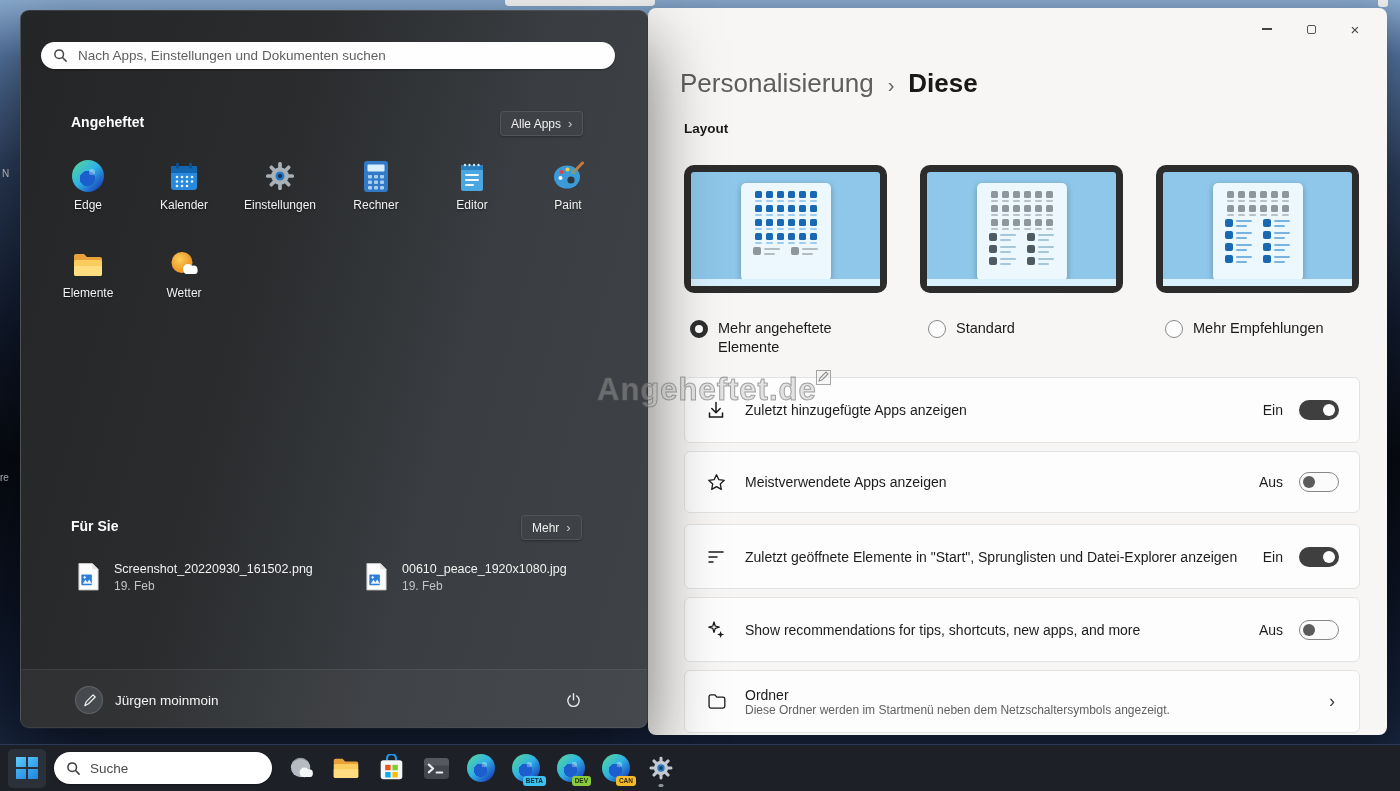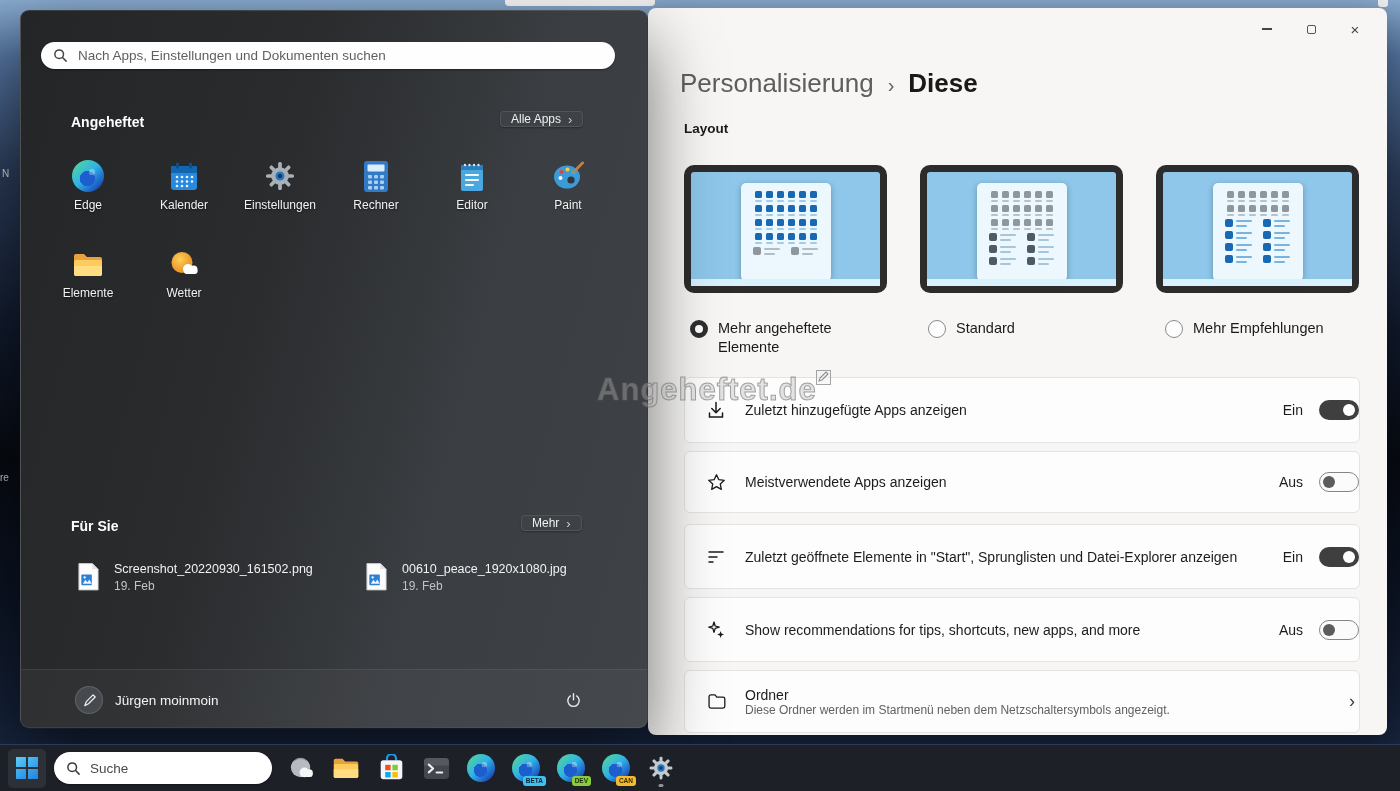--- a/index.html
+++ b/index.html
@@ -13,21 +13,21 @@
   
   .start-menu{position:absolute;left:20px;top:10px;width:628px;height:718px;border-radius:9px;
     background:linear-gradient(105deg,#232527 0%,#2a2c2e 38%,#3a3d41 66%,#3f4246 100%);
     border:1px solid rgba(255,255,255,.09);box-shadow:0 30px 70px rgba(0,0,0,.55);z-index:5;}
   .sm-search{position:absolute;left:20px;top:31px;width:574px;height:27px;background:#fefefe;border-radius:14px;
     display:flex;align-items:center;padding:0 12px;box-shadow:0 1px 2px rgba(0,0,0,.4);}
   .sm-search input{border:0;outline:0;background:transparent;flex:1;font-size:13.5px;color:#333;margin-left:8px;}
   .sm-search input::placeholder{color:#5f5f5f;}
   .sm-header{position:absolute;color:#fff;font-size:14px;font-weight:700;}
   .pill-btn{position:absolute;display:flex;align-items:center;gap:7px;background:#3e4146;border:1px solid rgba(255,255,255,.10);
-    color:#f0f0f0;font-size:12px;border-radius:4px;height:16px;padding:0 10px;cursor:pointer;box-shadow:0 1px 2px rgba(0,0,0,.3);}
+    color:#f0f0f0;font-size:12px;border-radius:4px;height:25px;padding:0 10px;cursor:pointer;box-shadow:0 1px 2px rgba(0,0,0,.3);}
   .pill-chev{font-size:13px;color:#cfcfcf;line-height:1;}
   .app-grid{position:absolute;left:19px;top:140px;display:grid;grid-template-columns:repeat(6,96px);}
   .app{width:96px;height:88px;display:flex;flex-direction:column;align-items:center;cursor:pointer;border-radius:6px;}
   .app-ic{height:34px;margin-top:8px;display:flex;align-items:center;justify-content:center;}
   .app-label{margin-top:5px;font-size:12px;color:#f2f2f2;text-shadow:0 1px 2px rgba(0,0,0,.5);white-space:nowrap;}
   .edge-ball{width:32px;height:32px;border-radius:50%;
     background:radial-gradient(circle at 62% 38%,rgba(255,255,255,.30) 0 11%,transparent 12%),
     radial-gradient(circle at 48% 58%,#1d5ecf 0 30%,transparent 31%),
     linear-gradient(135deg,#59da90 0%,#2fb2e6 48%,#1c55c2 82%,#143a9e 100%);}
   .edge-ball.small{width:28px;height:28px;}
@@ -68,21 +68,21 @@
   .list-sq{width:8px;height:8px;border-radius:2px;}
   .list-lines{display:flex;flex-direction:column;gap:2.5px;padding-top:1px;}
   .l1{width:16px;height:2px;border-radius:1px;}
   .l2{width:11px;height:2px;border-radius:1px;}
   .radios{position:absolute;top:311px;left:36px;width:676px;}
   .radio-opt{position:absolute;display:flex;gap:10px;align-items:flex-start;cursor:pointer;}
   .radio{width:18px;height:18px;border-radius:50%;background:#fdfdfd;border:1px solid #8a8a8a;flex:none;margin-top:1px;}
   .radio[data-selected="true"]{border:5.5px solid #2f2f2f;background:#fff;}
   .radio-label{font-size:14.5px;color:#1b1b1b;line-height:19px;}
   .srow{position:absolute;left:36px;width:676px;background:#fdfdfd;border:1px solid #e3e3e3;border-radius:6px;
-    display:flex;align-items:center;padding:0 0 0 20px;cursor:default;}
+    display:flex;align-items:center;padding:0 20px 0 20px;cursor:default;}
   .srow-icon{width:22px;display:flex;justify-content:center;flex:none;}
   .srow-label{font-size:14px;color:#1c1c1c;margin-left:18px;flex:1;padding-right:12px;}
   .srow-state{font-size:14px;color:#1c1c1c;margin-right:16px;}
   .toggle{width:40px;height:20px;border-radius:10px;position:relative;cursor:pointer;flex:none;}
   .toggle[data-state="on"]{background:#3f3f3f;}
   .toggle[data-state="on"] .knob{position:absolute;right:4px;top:4px;width:12px;height:12px;border-radius:50%;background:#fff;}
   .toggle[data-state="off"]{background:#fbfbfb;border:1px solid #868686;}
   .toggle[data-state="off"] .knob{position:absolute;left:3px;top:3px;width:12px;height:12px;border-radius:50%;background:#5c5c5c;}
   .srow-text{flex:1;margin-left:18px;display:flex;flex-direction:column;gap:0;}
   .srow-title{font-size:14px;color:#1c1c1c;}

